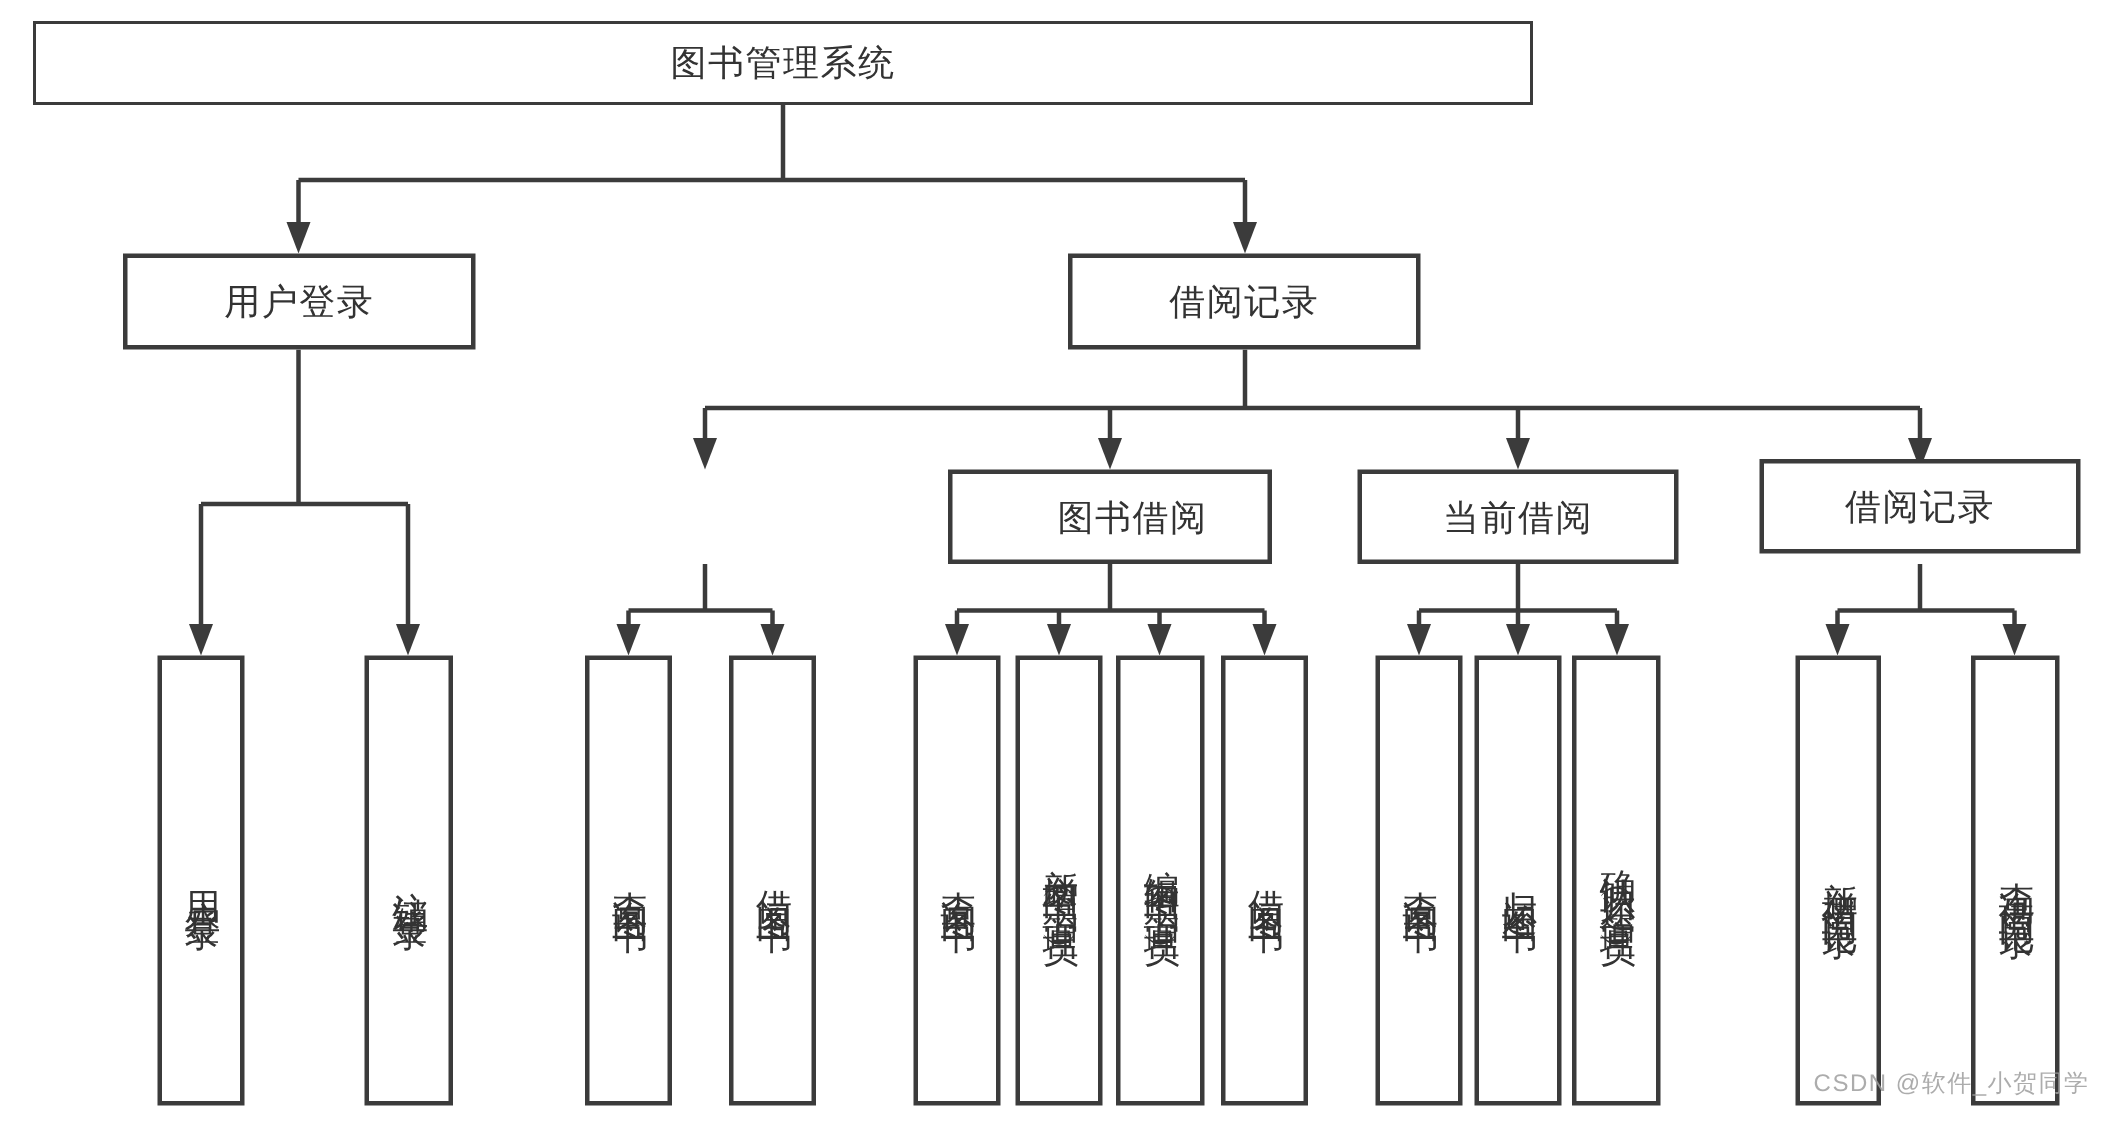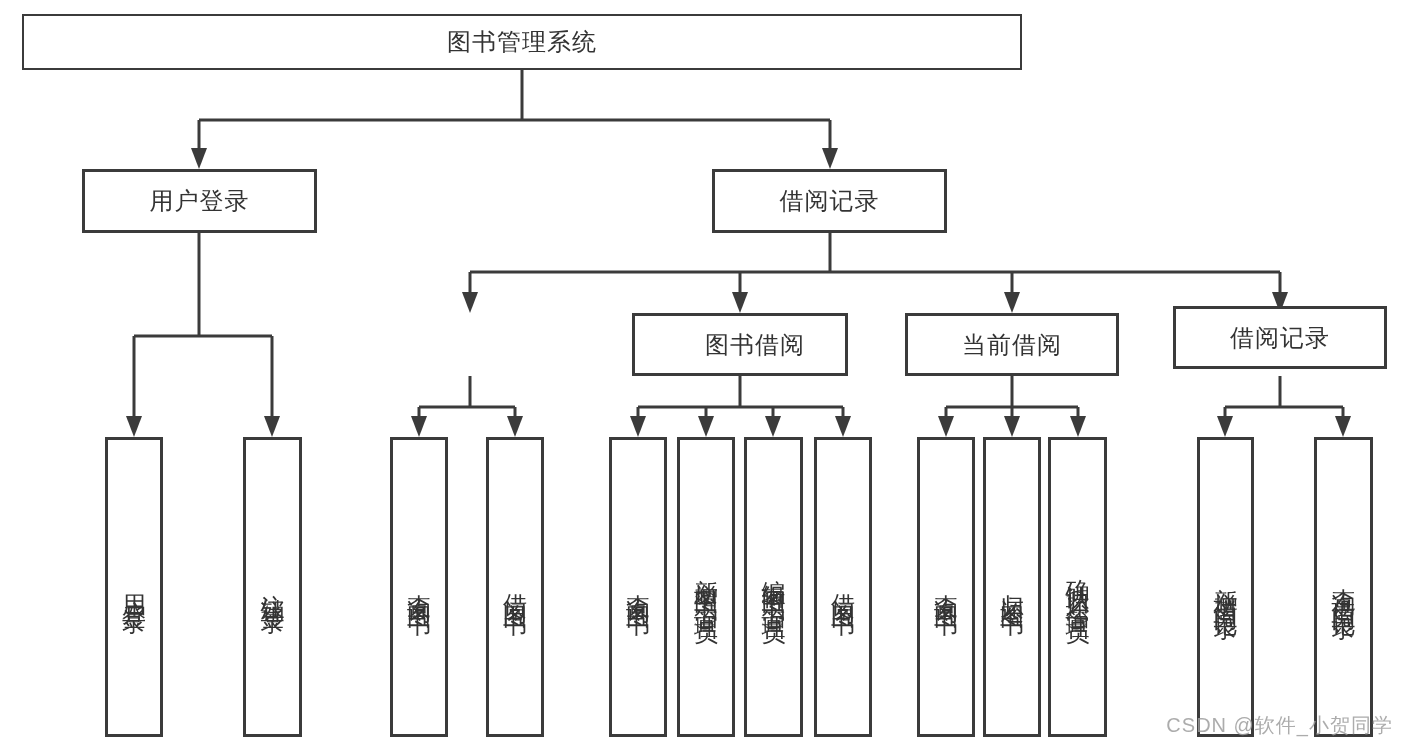--- a/index.html
+++ b/index.html
@@ -31,21 +31,21 @@
     font-size: 24px;
     letter-spacing: 6px;
     line-height: 1;
     white-space: nowrap;
   }
   .watermark {
     position: absolute;
     right: 12px;
     top: 712px;
     z-index: 3;
-    font-size: 20px;
+    font-size: 16px;
     color: rgba(158,158,158,0.85);
     letter-spacing: 1px;
     white-space: nowrap;
   }
 </style>
 </head>
 <body>
 
 <div id="canvas">
 

